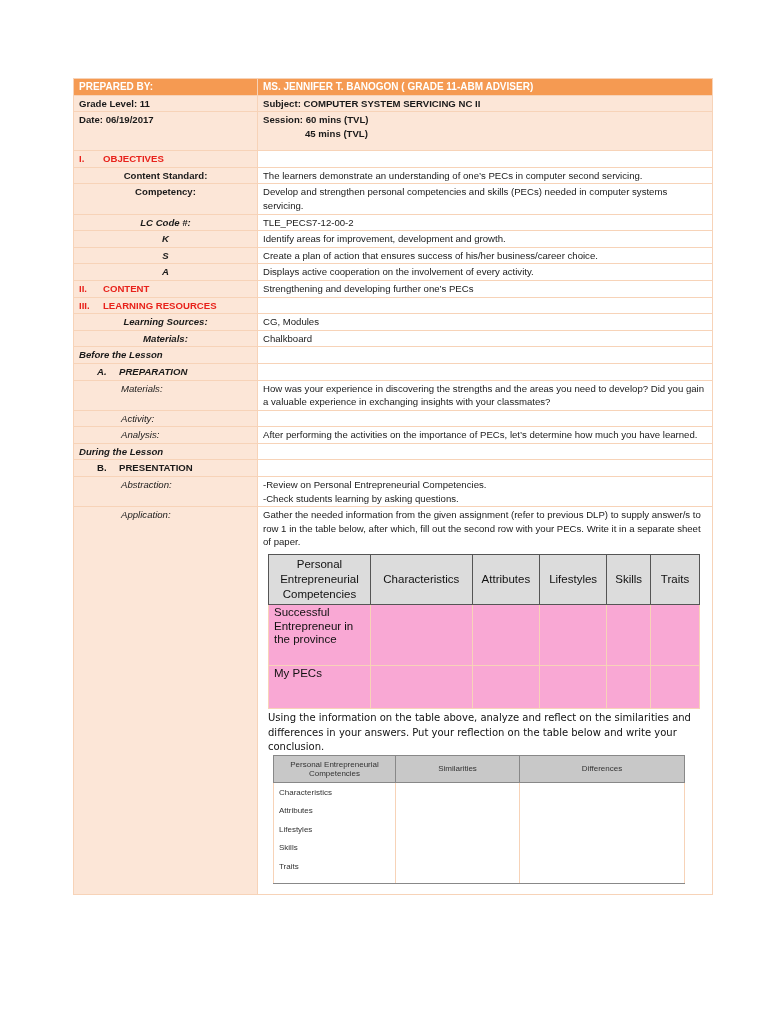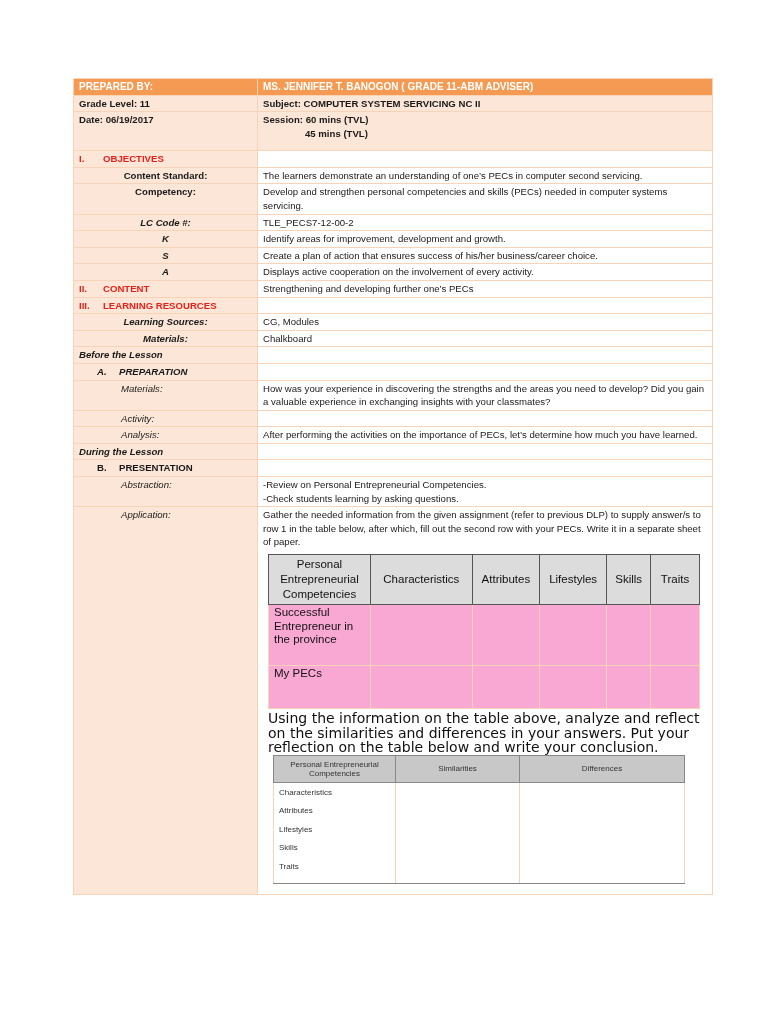--- a/index.html
+++ b/index.html
@@ -18,21 +18,21 @@
   .roman { display: inline-block; width: 24px; }
   .letter { display: inline-block; width: 22px; margin-left: 18px; }
   .sub-ind { padding-left: 47px !important; }
   .c1 { width: 174px; }
   .inner1 { margin: 5px 0 2px 5px; border-collapse: collapse; width: 432px; font-family: "Liberation Sans", sans-serif; font-size: 11.5px; color: #111; }
   .inner1 td, .inner1 th { border: 1px solid #555; padding: 2px 4px; line-height: 15px; }
   .inner1 th { background: #dcdcdc; font-weight: normal; text-align: center; vertical-align: middle; height: 40px; }
   .inner1 td { background: #f9a8d4; vertical-align: middle; }
   .inner1 .r1 td { height: 58px; }
   .inner1 .r2 td { height: 40px; margin-left: 32px; }
-  .reflect { font-family: "DejaVu Sans", sans-serif; font-size: 14px; line-height: 14.5px; color: #111; margin: 1px 0 0 5px; }
+  .reflect { font-family: "DejaVu Sans", sans-serif; font-size: 10px; line-height: 14.5px; color: #111; margin: 1px 0 0 5px; }
   .inner2 { margin: 0 0 4px 10px; border-collapse: collapse; width: 412px; font-family: "Liberation Sans", sans-serif; font-size: 8px; color: #333; }
   .inner2 th { background: #c8c8c8; border: 1px solid #888; font-weight: normal; text-align: center; line-height: 9px; padding: 1px 2px; height: 24px; }
   .inner2 td { border-left: 1px solid #888; border-right: 1px solid #888; background: #fff; vertical-align: top; padding: 0 4px; }
   .inner2 .last td { border-bottom: 1px solid #888; }
   .inner2 .lbl { line-height: 18.6px; display: block; }
 </style>
 </head>
 <body>
 
 <div class="page">

